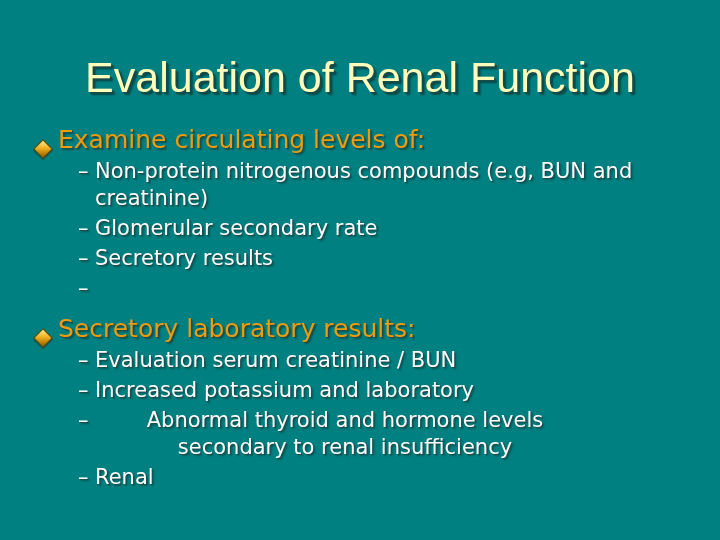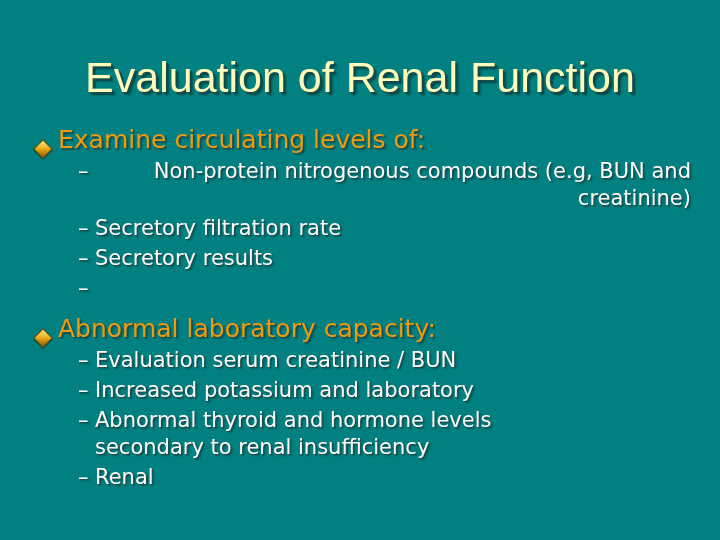--- a/index.html
+++ b/index.html
@@ -109,25 +109,25 @@
     color: #ffffff;
     text-shadow: 1px 1px 0 #1c4f4f, 2px 2px 2px rgba(0,0,0,0.35);
   }
 
   .group-gap {
     height: 8px;
   }
 
   .narrow-wrap {
     max-width: 596px;
-    text-align: right;
   }
 
   .narrow-wrap-2 {
     max-width: 500px;
+    text-align: center;
   }
 </style>
 </head>
 <body>
 
 <div class="slide">
 
   <div class="slide-title">Evaluation of Renal Function</div>
 
   <div class="body-block">
@@ -137,36 +137,36 @@
       <span class="l1-text">Examine circulating levels of:</span>
     </div>
 
     <ul class="l2-list">
       <li class="l2-row">
         <span class="l2-dash">–</span>
         <span class="l2-text narrow-wrap">Non-protein nitrogenous compounds (e.g, BUN and creatinine)</span>
       </li>
       <li class="l2-row">
         <span class="l2-dash">–</span>
-        <span class="l2-text">Secretory filtration rate</span>
+        <span class="l2-text">Glomerular secondary rate</span>
       </li>
       <li class="l2-row">
         <span class="l2-dash">–</span>
         <span class="l2-text">Secretory results</span>
       </li>
       <li class="l2-row">
         <span class="l2-dash">–</span>
       </li>
     </ul>
 
     <div class="group-gap"></div>
 
     <div class="l1-row">
       <span class="diamond-bullet"></span>
-      <span class="l1-text">Abnormal laboratory capacity:</span>
+      <span class="l1-text">Secretory laboratory results:</span>
     </div>
 
     <ul class="l2-list">
       <li class="l2-row">
         <span class="l2-dash">–</span>
         <span class="l2-text">Evaluation serum creatinine / BUN</span>
       </li>
       <li class="l2-row">
         <span class="l2-dash">–</span>
         <span class="l2-text">Increased potassium and laboratory</span>

